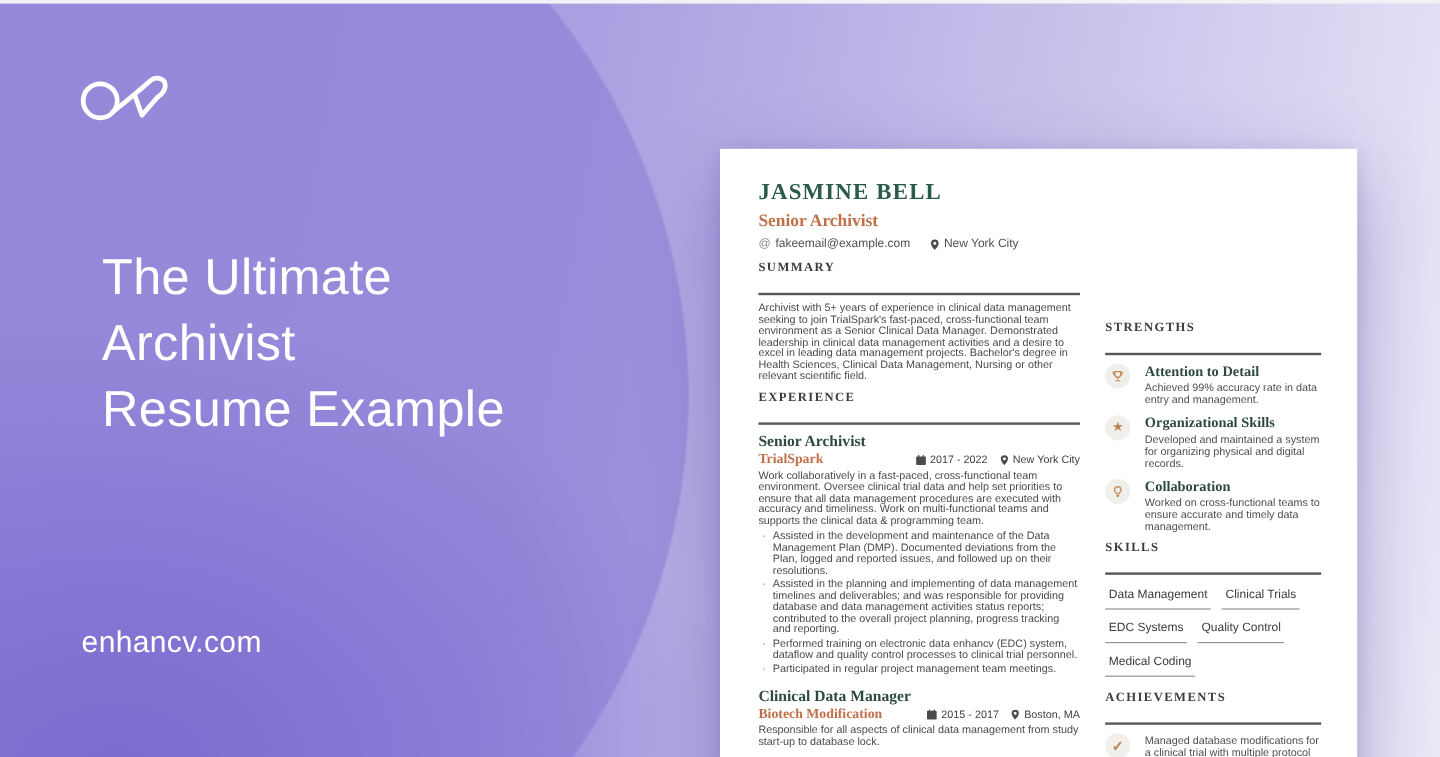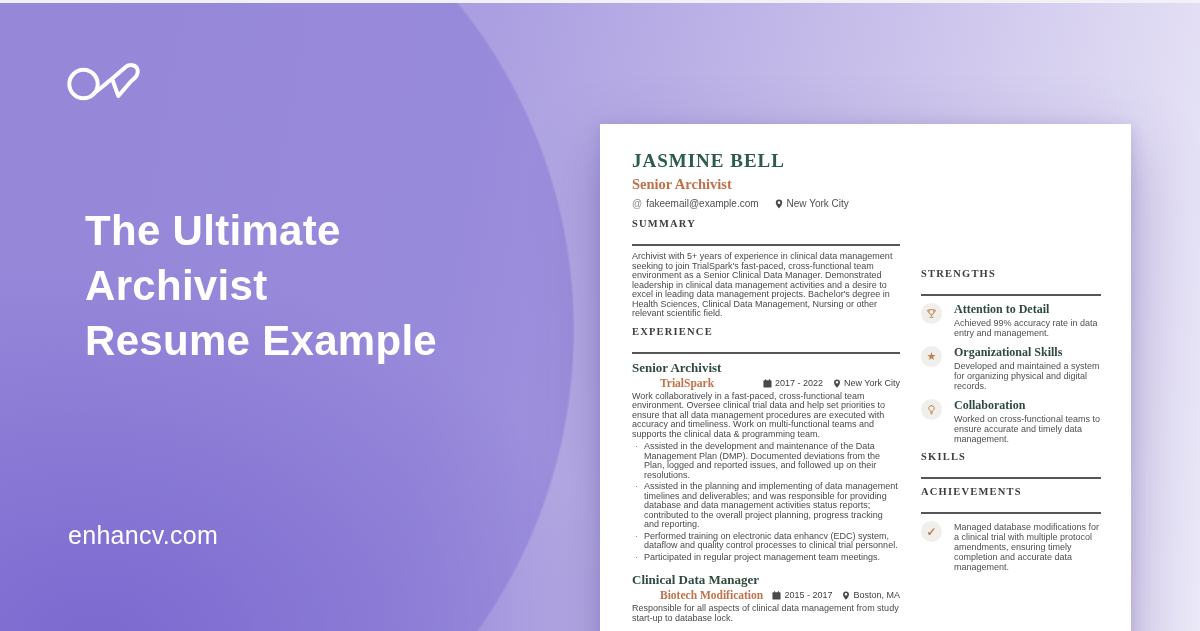--- a/index.html
+++ b/index.html
@@ -9,21 +9,21 @@
     background:
       radial-gradient(circle 520px at 55px 330px, rgba(124,106,209,0.40) 0 99.5%, rgba(124,106,209,0) 100%),
       radial-gradient(900px 650px at 8% 102%, #7b69cf 0%, rgba(123,105,207,0) 58%),
       linear-gradient(100deg, #a79ade 0%, #ab9fe1 38%, #cdc5ec 72%, #ece9f8 100%);
   }
   .top-strip{position:absolute;top:0;left:0;width:100%;height:3px;background:#f2f1f6;}
   
   .logo{position:absolute;left:62px;top:52px;width:86px;height:52px;}
   .hero-title{
     position:absolute;left:85px;top:203px;color:#ffffff;
-    font-size:42px;line-height:1.31;font-weight:700;letter-spacing:0.3px;
+    font-size:42px;line-height:1.31;font-weight:400;letter-spacing:0.3px;
   }
   .site-label{
     position:absolute;left:68px;top:521px;color:#ffffff;
     font-size:25px;font-weight:500;letter-spacing:0.3px;text-decoration:none;cursor:pointer;text-align:right;
   }
   
   .card{
     position:absolute;left:600px;top:124px;width:531px;height:640px;box-sizing:border-box;
     background:#ffffff;padding:24px 30px 24px 32px;
     box-shadow:0 24px 60px rgba(70,50,140,0.35), 0 4px 14px rgba(70,50,140,0.18);
@@ -42,21 +42,21 @@
   .sec-head{
     font-family:"Liberation Serif","DejaVu Serif",serif;font-size:10.5px;font-weight:700;
     color:#3d3d3d;letter-spacing:1.2px;padding-bottom:14px;border-bottom:2px solid #565656;
     margin-bottom:6px;line-height:12px;
   }
   .body-text{font-size:9px;line-height:9.5px;color:#4a4a4a;}
   .exp-entry{margin-top:4px;}
   .exp-entry + .exp-entry{margin-top:10px;}
   .exp-title{font-family:"Liberation Serif","DejaVu Serif",serif;font-size:13px;font-weight:700;
              color:#2e4a3e;line-height:16px;}
-  .exp-row{display:flex;justify-content:space-between;align-items:center;line-height:13px;margin-top:1px;margin-left:28px;}
+  .exp-row{display:flex;justify-content:space-between;align-items:center;line-height:13px;margin-top:1px;}
   .exp-company{font-family:"Liberation Serif","DejaVu Serif",serif;font-size:11.5px;font-weight:600;color:#c1714a;}
   .exp-meta{display:flex;gap:10px;font-size:9px;color:#3f3f3f;}
   .exp-meta .m-item{display:flex;align-items:center;gap:3px;}
   .exp-desc{margin-top:2px;}
   ul.bullets{margin:3px 0 0;padding:0;list-style:none;}
   ul.bullets li{position:relative;padding-left:12px;margin-bottom:2px;font-size:9px;line-height:9.5px;color:#4a4a4a;}
   ul.bullets li::before{content:"·";position:absolute;left:3px;top:0;color:#777;}
   
   .ritem{display:flex;gap:12px;margin-bottom:7px;}
   .ritem .icon-circle{
@@ -215,20 +215,23 @@
           </span>
           <span>
             <div class="r-title">Collaboration</div>
             <div class="r-text">Worked on cross-functional teams to ensure accurate and timely data management.</div>
           </span>
         </div>
       </div>
 
       <div class="sec">
         <div class="sec-head">SKILLS</div>
+        <div class="tags">
+          <span class="tag">Data Management</span><span class="tag">Clinical Trials</span><span class="tag">EDC Systems</span><span class="tag">Quality Control</span><span class="tag">Medical Coding</span>
+        </div>
       </div>
 
       <div class="sec">
         <div class="sec-head">ACHIEVEMENTS</div>
 
         <div class="ritem">
           <span class="icon-circle">
               <span class="check-glyph">✓</span>
             </span>
           <span>

